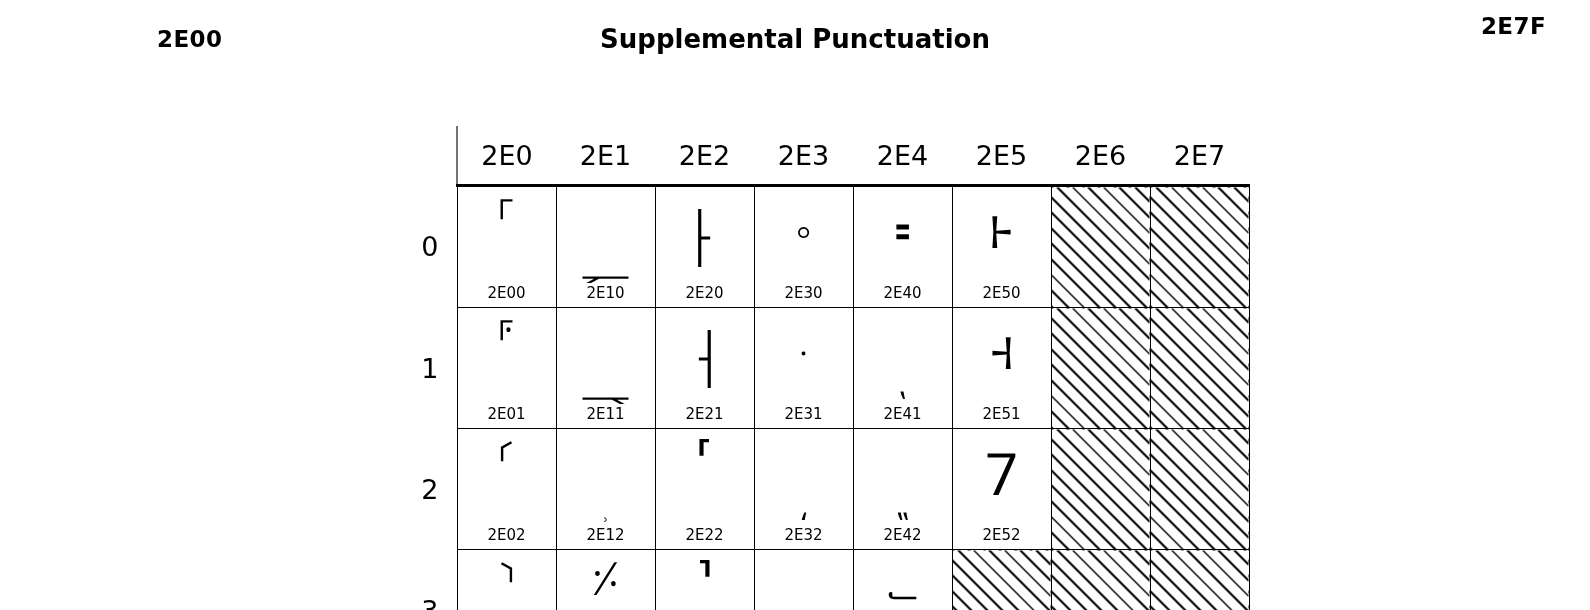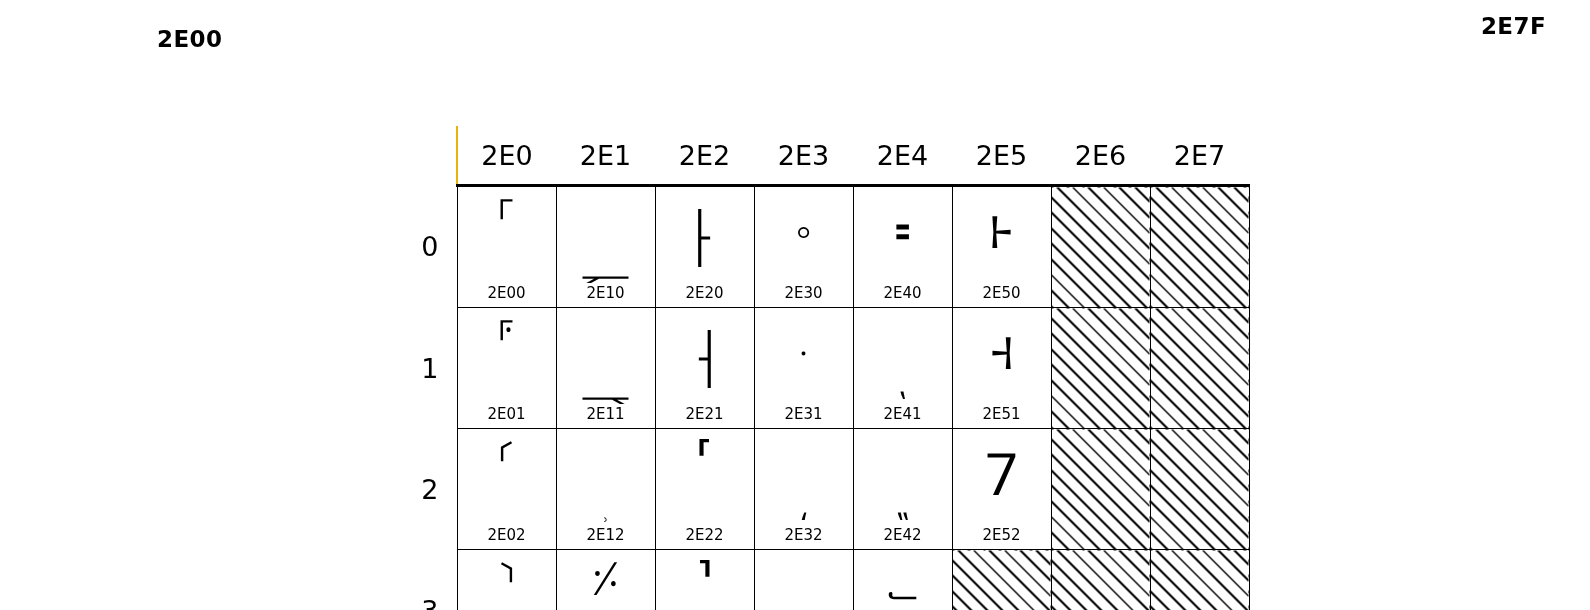--- a/index.html
+++ b/index.html
@@ -67,21 +67,21 @@
     height: 56px;
     text-align: center;
     vertical-align: middle;
     font-size: 27px;
     color: #000;
     font-weight: normal;
     border: none;
     background: #fff;
   }
   .colhdr.first-col-line {
-    border-left: 2px solid #eab308;
+    border-left: 2px solid #737373;
   }
   .corner {
     border: none;
     background: #fff;
   }
 
   
   .rowhdr-cell {
     text-align: center;
     vertical-align: middle;
@@ -144,20 +144,21 @@
   .g-tall { font-size: 58px; }
   .g-low { align-items: flex-end; padding-bottom: 4px; }
   .g-high { align-items: flex-start; padding-top: 6px; }
   .g-bold { font-weight: bold; }
 </style>
 </head>
 <body>
 
 <div class="page-header">
   <div class="hdr-left">2E00</div>
+  <div class="hdr-title">Supplemental Punctuation</div>
   <div class="hdr-right">2E7F</div>
 </div>
 
 <div class="chart-wrap">
   <table class="codechart">
     <colgroup>
       <col class="rowhdr">
       <col class="cell">
         <col class="cell">
         <col class="cell">

